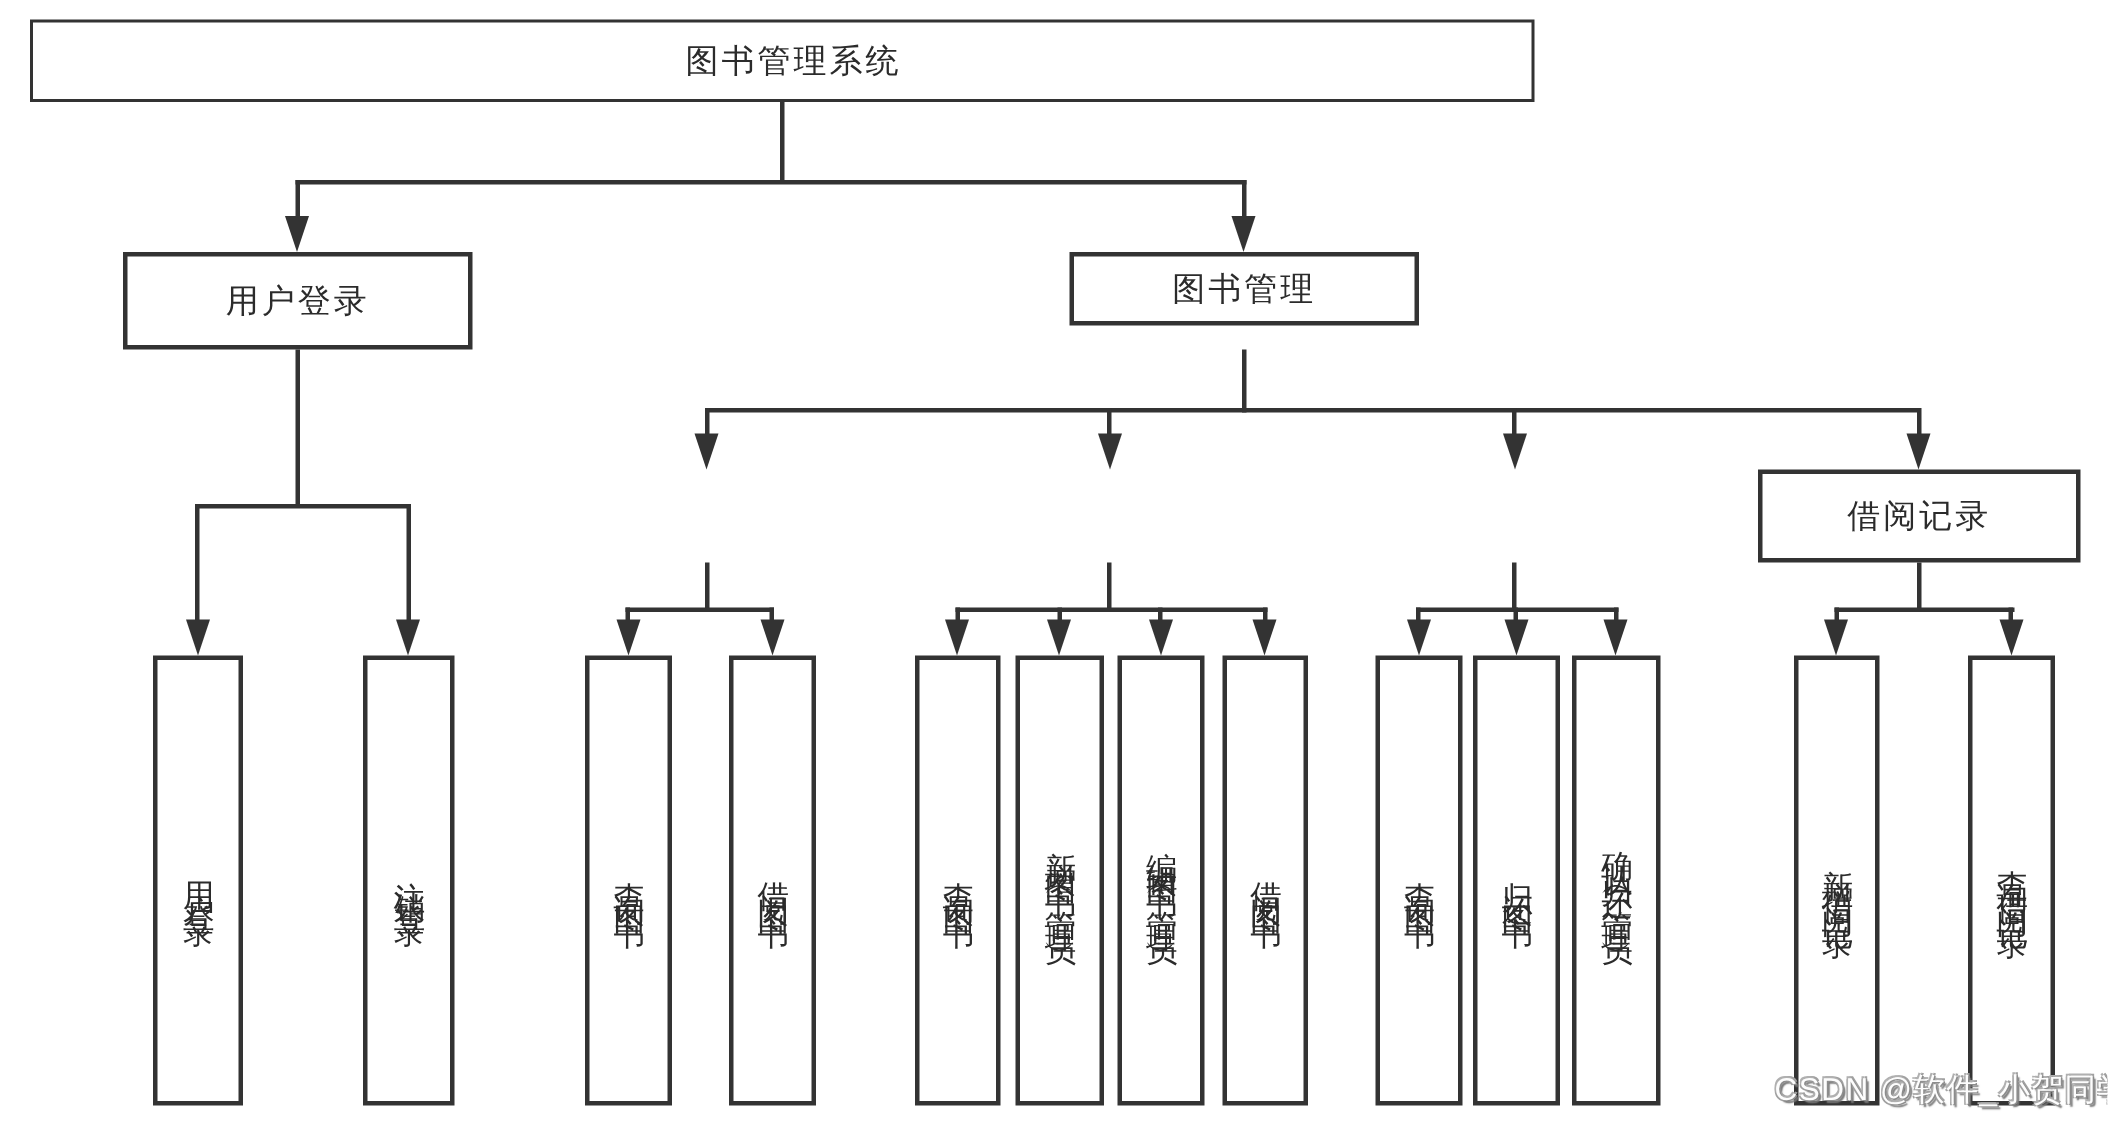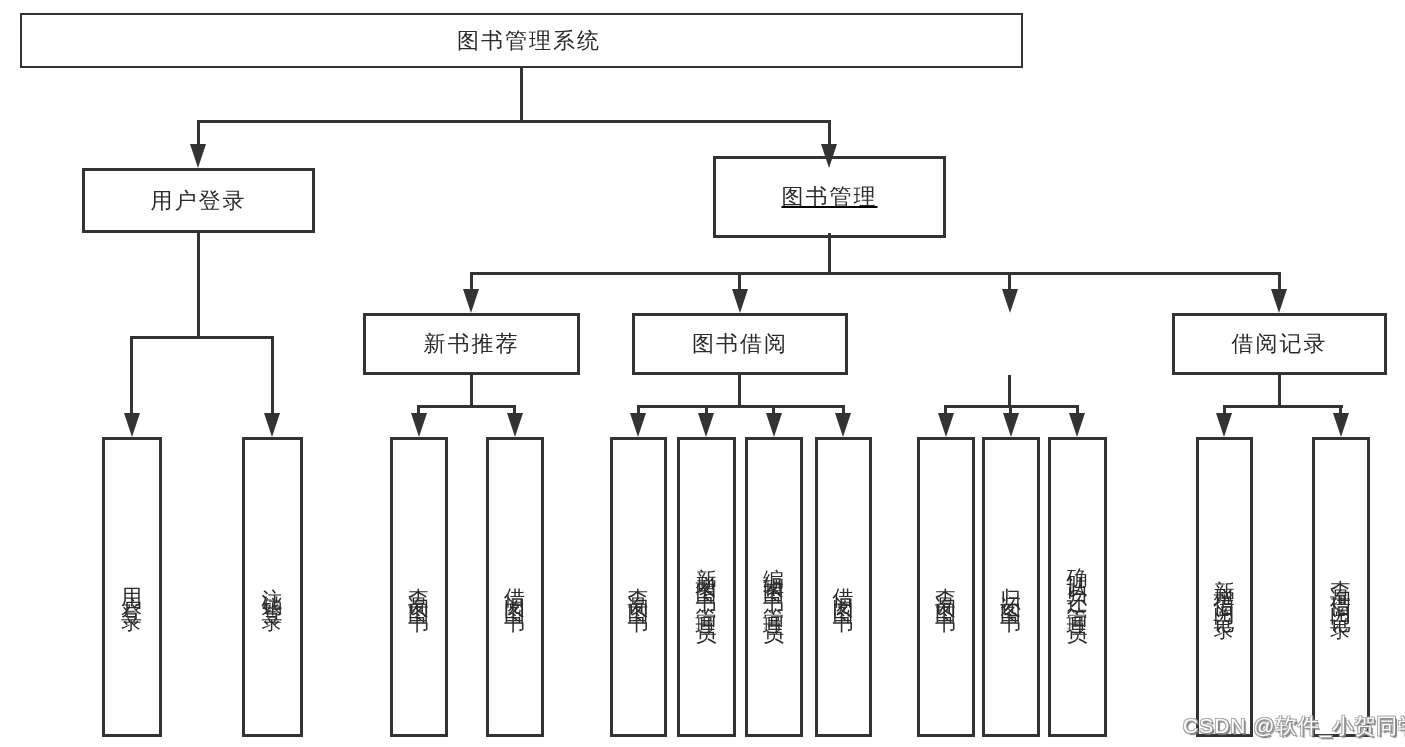--- a/index.html
+++ b/index.html
@@ -65,30 +65,24 @@
 
 <div id="canvas">
 
   <div class="node root" style="left:20px;top:13px;width:1003px;height:55px;">
     <span class="hlabel">图书管理系统</span>
   </div>
 
   <div class="node" style="left:82px;top:168px;width:233px;height:65px;">
     <span class="hlabel">用户登录</span>
   </div>
-  <div class="node" style="left:713px;top:156px;width:233px;height:82px;text-decoration:underline;">
+  <div class="node" style="left:713px;top:168px;width:233px;height:49px;">
     <span class="hlabel">图书管理</span>
   </div>
 
-  <div class="node" style="left:363px;top:313px;width:217px;height:62px;">
-    <span class="hlabel">新书推荐</span>
-  </div>
-  <div class="node" style="left:632px;top:313px;width:216px;height:62px;">
-    <span class="hlabel">图书借阅</span>
-  </div>
   <div class="node" style="left:1172px;top:313px;width:215px;height:62px;">
     <span class="hlabel">借阅记录</span>
   </div>
 
   <div class="node" style="left:102px;top:437px;width:60px;height:300px;">
     <span class="vlabel">用户登录</span>
   </div>
   <div class="node" style="left:242px;top:437px;width:61px;height:300px;">
     <span class="vlabel">注销登录</span>
   </div>

